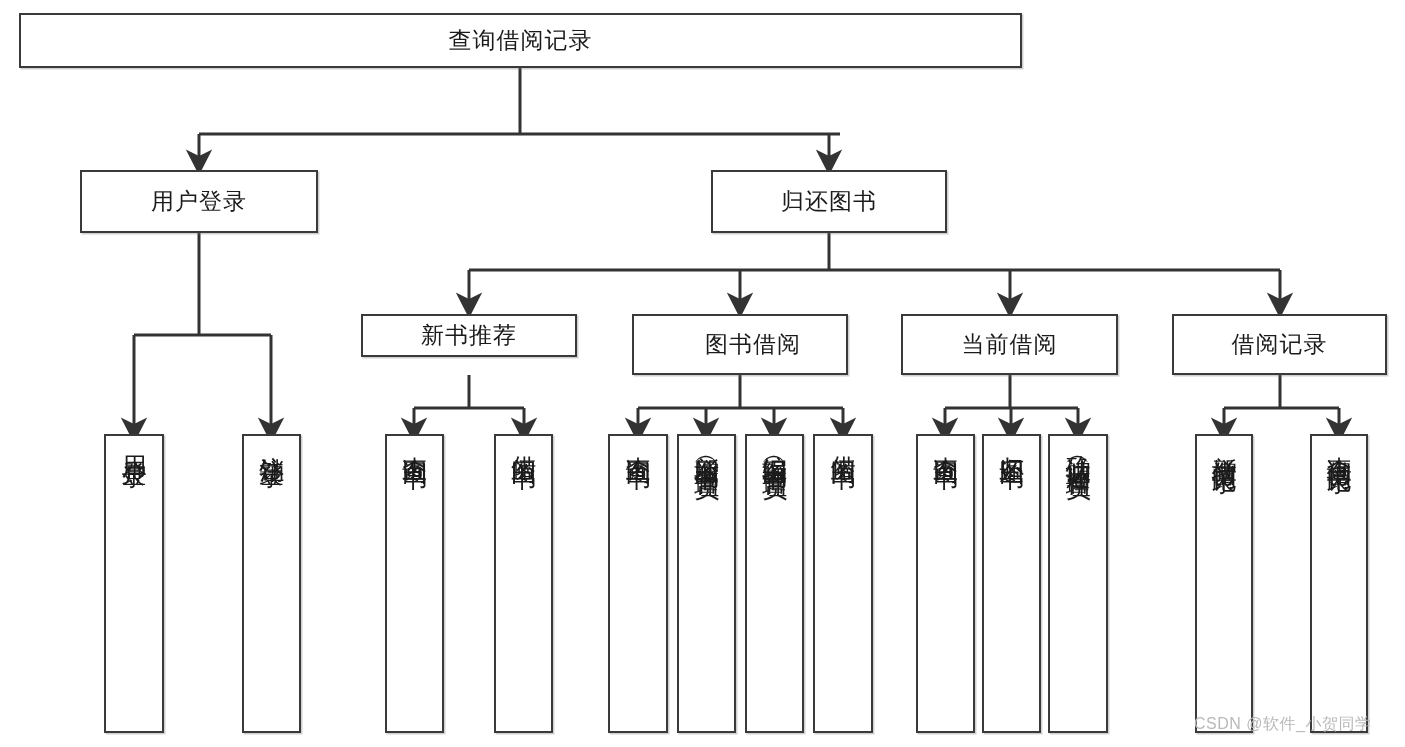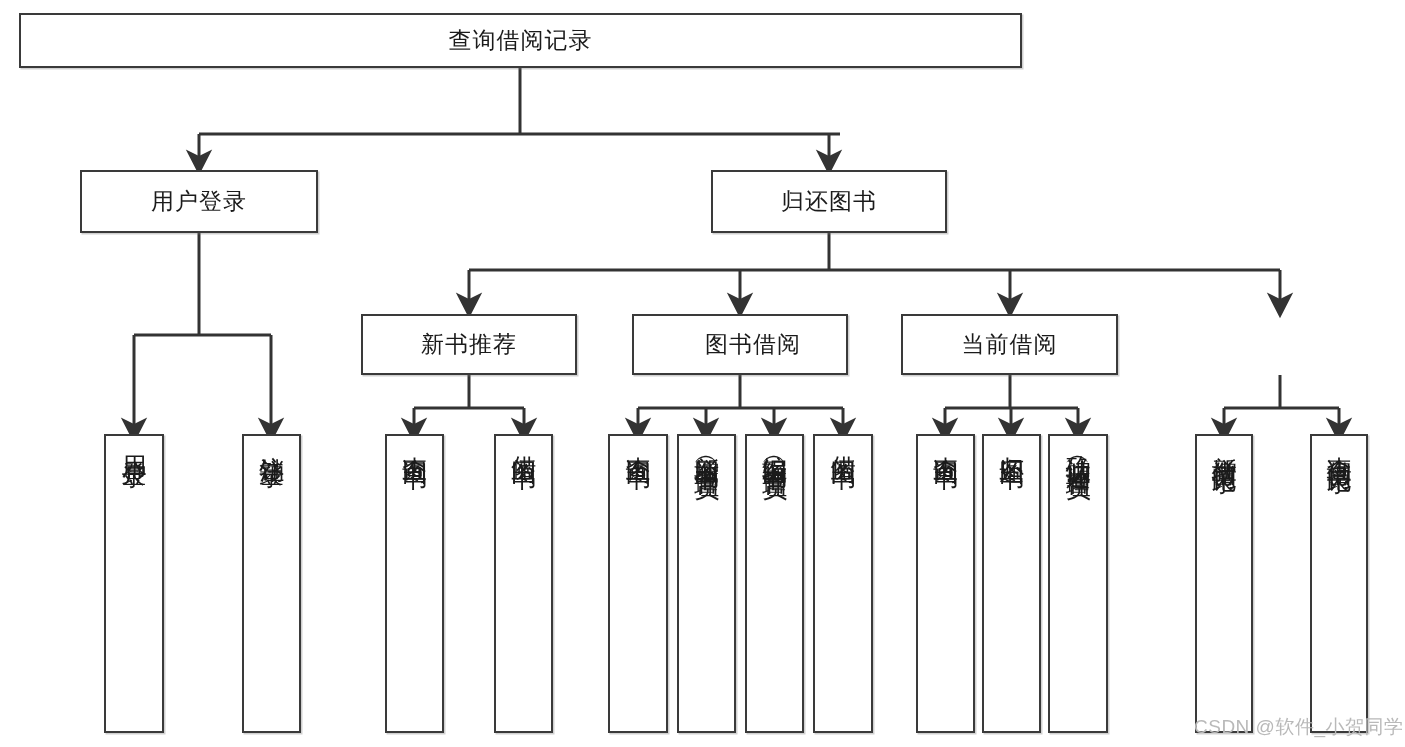--- a/index.html
+++ b/index.html
@@ -53,21 +53,21 @@
     writing-mode: vertical-rl;
     text-orientation: upright;
     font-size: 25px;
     letter-spacing: 3px;
     white-space: normal;
     max-height: 100%;
     text-align: center;
   }
   .watermark {
     position: absolute;
-    font-size: 19px;
+    font-size: 16px;
     color: #b9b9b9;
     letter-spacing: 0.5px;
     white-space: nowrap;
     user-select: none;
   }
 </style>
 </head>
 <body>
 
 <div id="canvas">
@@ -127,32 +127,35 @@
   </div>
 
   <div class="node horiz" style="left:80px; top:170px; width:238px; height:63px;">
     <span class="label">用户登录</span>
   </div>
 
   <div class="node horiz" style="left:711px; top:170px; width:236px; height:63px;">
     <span class="label">归还图书</span>
   </div>
 
-  <div class="node horiz" style="left:361px; top:314px; width:216px; height:61px;">
+  <div class="node horiz" style="left:361px; top:314px; width:216px; height:43px;">
     <span class="label">新书推荐</span>
   </div>
 
   <div class="node horiz" style="left:632px; top:314px; width:216px; height:61px;padding-left:26px;">
     <span class="label">图书借阅</span>
   </div>
 
   <div class="node horiz" style="left:901px; top:314px; width:217px; height:61px;align-items:center;">
     <span class="label">当前借阅</span>
   </div>
 
+  <div class="node horiz" style="left:1172px; top:314px; width:215px; height:61px;">
+    <span class="label">借阅记录</span>
+  </div>
 
   <div class="node vert" style="left:104px; top:434px; width:60px; height:299px;">
     <span class="label">用户登录</span>
   </div>
 
   <div class="node vert" style="left:242px; top:434px; width:59px; height:299px;">
     <span class="label">注销登录</span>
   </div>
 
   <div class="node vert" style="left:385px; top:434px; width:59px; height:299px;">

